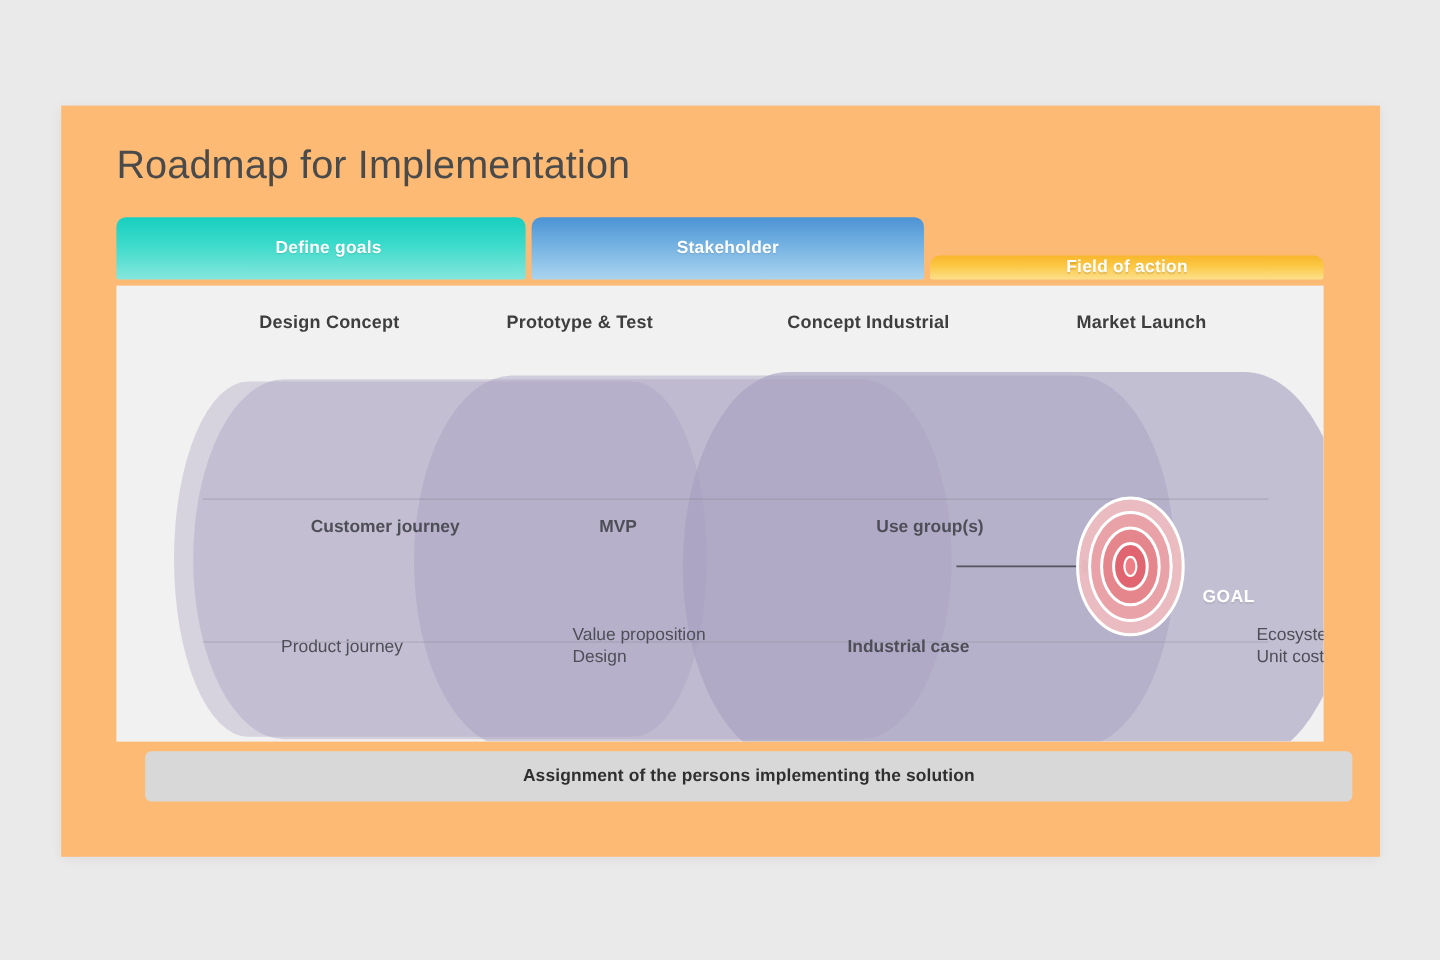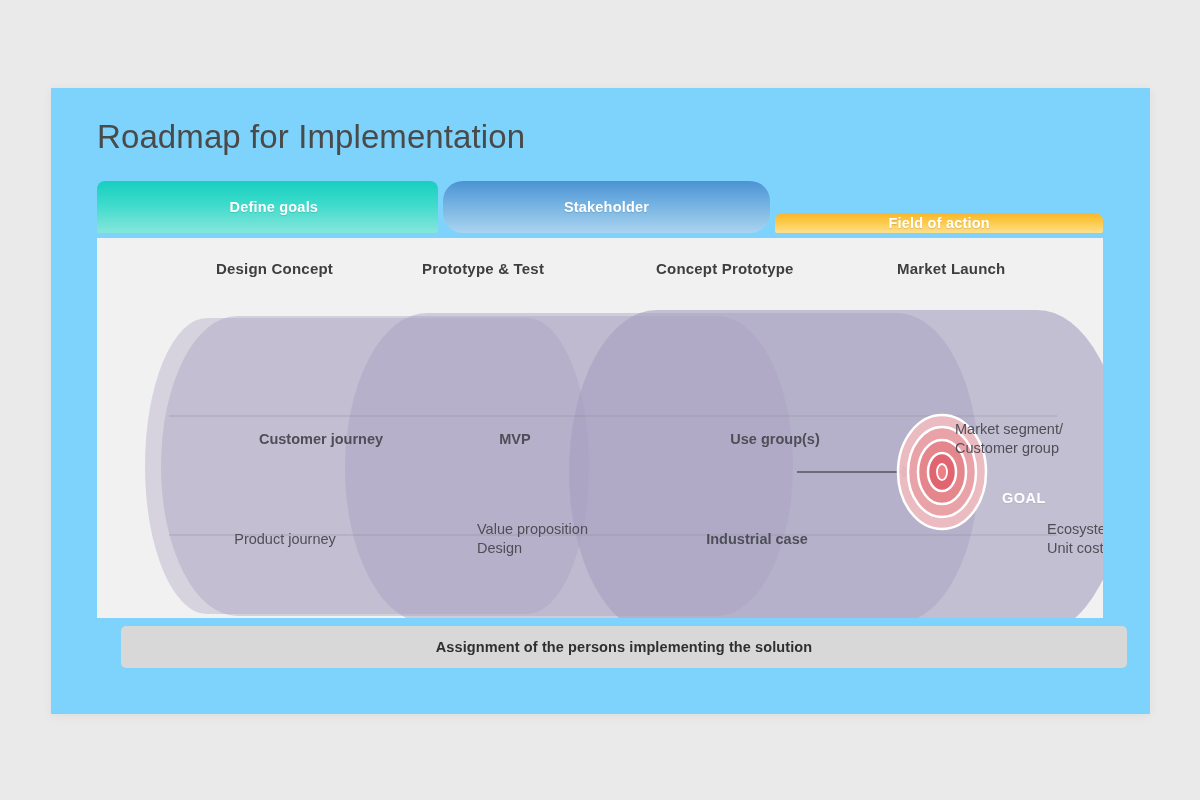--- a/index.html
+++ b/index.html
@@ -16,21 +16,21 @@
     position: relative;
   }
 
   
   .slide-card {
     position: absolute;
     left: 51px;
     top: 88px;
     width: 1099px;
     height: 626px;
-    background: #7dd3fc;
+    background: #fdba74;
     box-shadow: 0 2px 10px rgba(0,0,0,0.06);
   }
 
   
   .slide-title {
     position: absolute;
     left: 46px;
     top: 30px;
     font-size: 33px;
     font-weight: 400;
@@ -55,21 +55,21 @@
     display: flex;
     align-items: center;
     justify-content: center;
     color: #ffffff;
     font-size: 14.5px;
     font-weight: bold;
     letter-spacing: 0.2px;
     text-shadow: 0 1px 1px rgba(0,0,0,0.13);
   }
   .phase-bar.teal   { background: linear-gradient(180deg, #17cfc0 0%, #3ddbcb 45%, #86e6dc 100%); padding-left: 13px; }
-  .phase-bar.blue   { background: linear-gradient(180deg, #4c93d4 0%, #74b2e2 45%, #abd4ef 100%); border-radius: 20px; }
+  .phase-bar.blue   { background: linear-gradient(180deg, #4c93d4 0%, #74b2e2 45%, #abd4ef 100%); }
   .phase-bar.yellow { background: linear-gradient(180deg, #f8b62b 0%, #fcc947 45%, #fde08d 100%); margin-top: 32px; }
 
   
   .content-panel {
     position: absolute;
     left: 46px;
     top: 150px;
     width: 1006px;
     height: 380px;
     background: #f1f1f1;
@@ -171,21 +171,21 @@
     <div class="phase-bar yellow">
       <span>Field of action</span>
     </div>
   </div>
 
   <div class="content-panel">
 
     <div class="stage-label-row">
       <div class="stage-label s0">Design Concept</div>
       <div class="stage-label s1">Prototype &amp; Test</div>
-      <div class="stage-label s2">Concept Prototype</div>
+      <div class="stage-label s2">Concept Industrial</div>
       <div class="stage-label s3">Market Launch</div>
     </div>
 
     <svg class="funnel" viewBox="0 0 1006 380" width="1006" height="380">
       <defs>
 
         <radialGradient id="ringGrad" cx="50%" cy="50%" r="50%">
           <stop offset="0%" stop-color="#e05c68"></stop>
           <stop offset="100%" stop-color="#eea7ab"></stop>
         </radialGradient>
@@ -225,22 +225,20 @@
         <ellipse cx="845" cy="234" rx="14" ry="19" fill="#e06570"></ellipse>
         <ellipse cx="845" cy="234" rx="14" ry="19" fill="none" stroke="#ffffff" stroke-width="2.5"></ellipse>
         <ellipse cx="845" cy="234" rx="5" ry="8" fill="#ef7f86"></ellipse>
         <ellipse cx="845" cy="234" rx="5" ry="8" fill="none" stroke="#ffffff" stroke-width="1.8"></ellipse>
       </g>
     </svg>
 
     <div class="cell center r0" style="left:224px;">Customer journey</div>
     <div class="cell center r0" style="left:418px;">MVP</div>
     <div class="cell center r0" style="left:678px;">Use group(s)</div>
-    <div class="cell leftal" style="left:858px; top:182px;">Market segment/
-Customer group</div>
 
     <div class="cell center r1" style="left:188px;">Product journey</div>
     <div class="cell leftal" style="left:380px; top:282px;">Value proposition
 Design</div>
     <div class="cell center r1" style="left:660px;font-weight:bold;">Industrial case</div>
     <div class="cell leftal" style="left:950px; top:282px;">Ecosystem/
 Unit cost</div>
 
     <div class="goal-label">GOAL</div>
 

